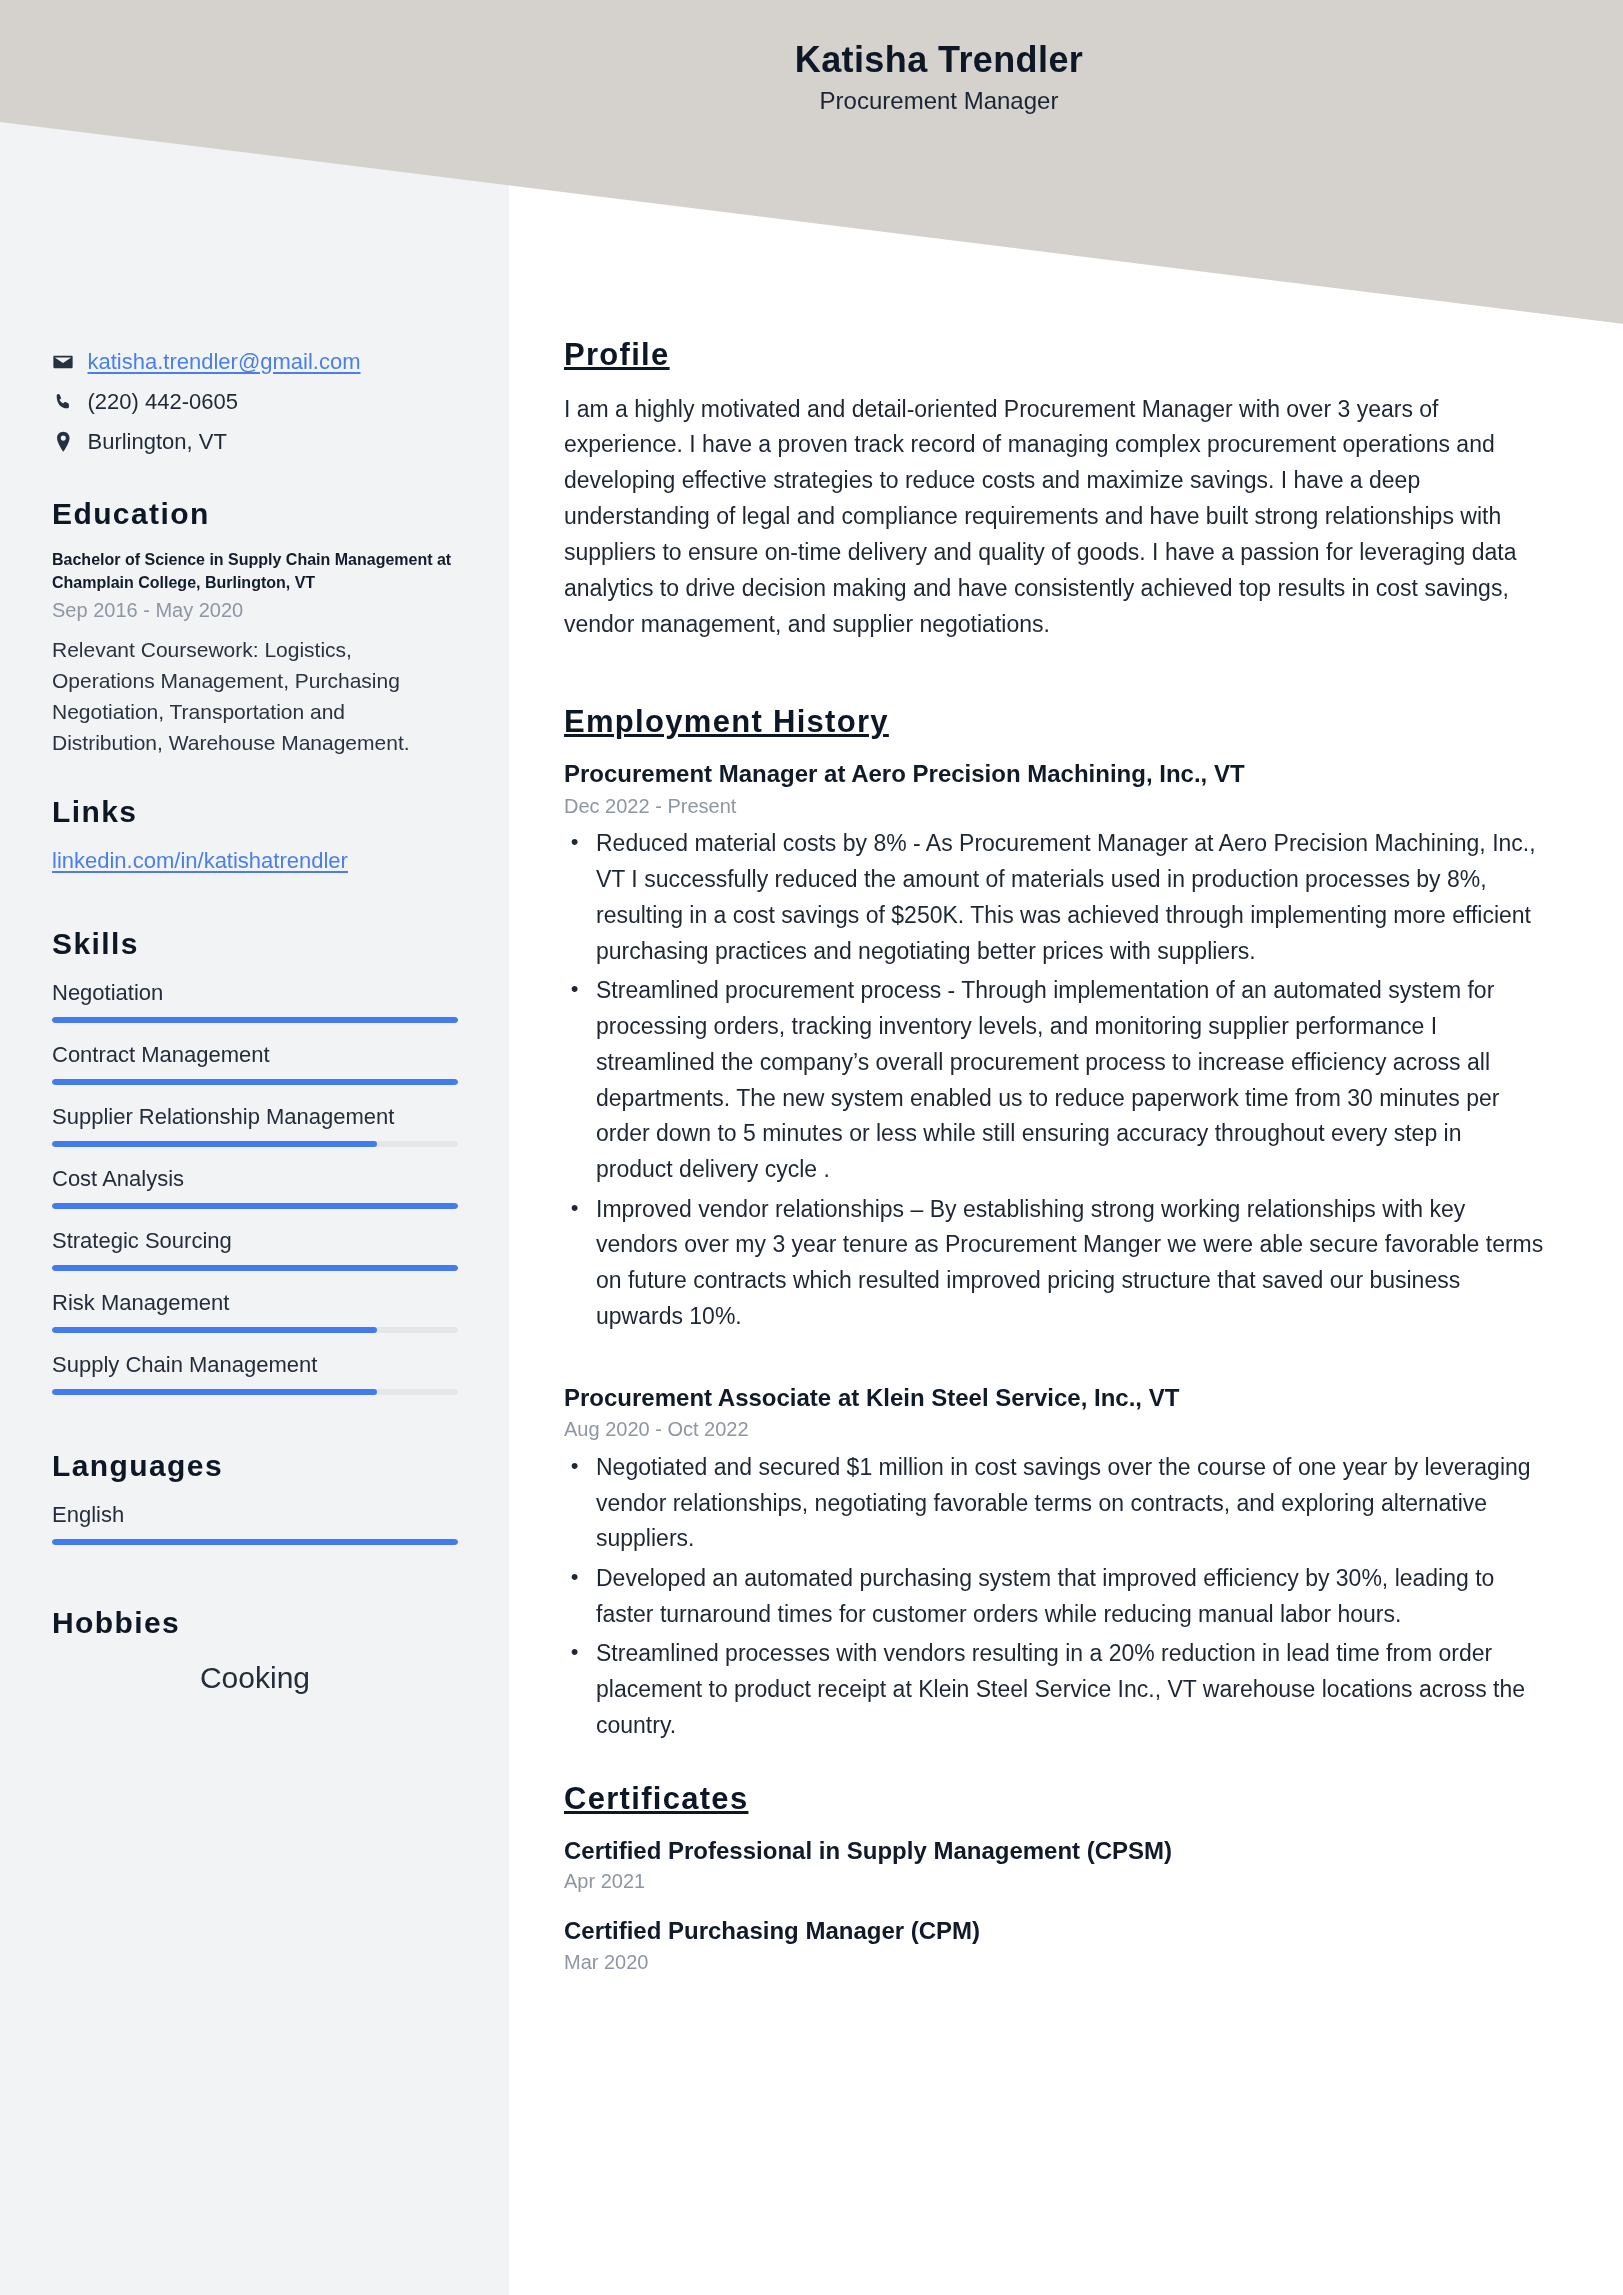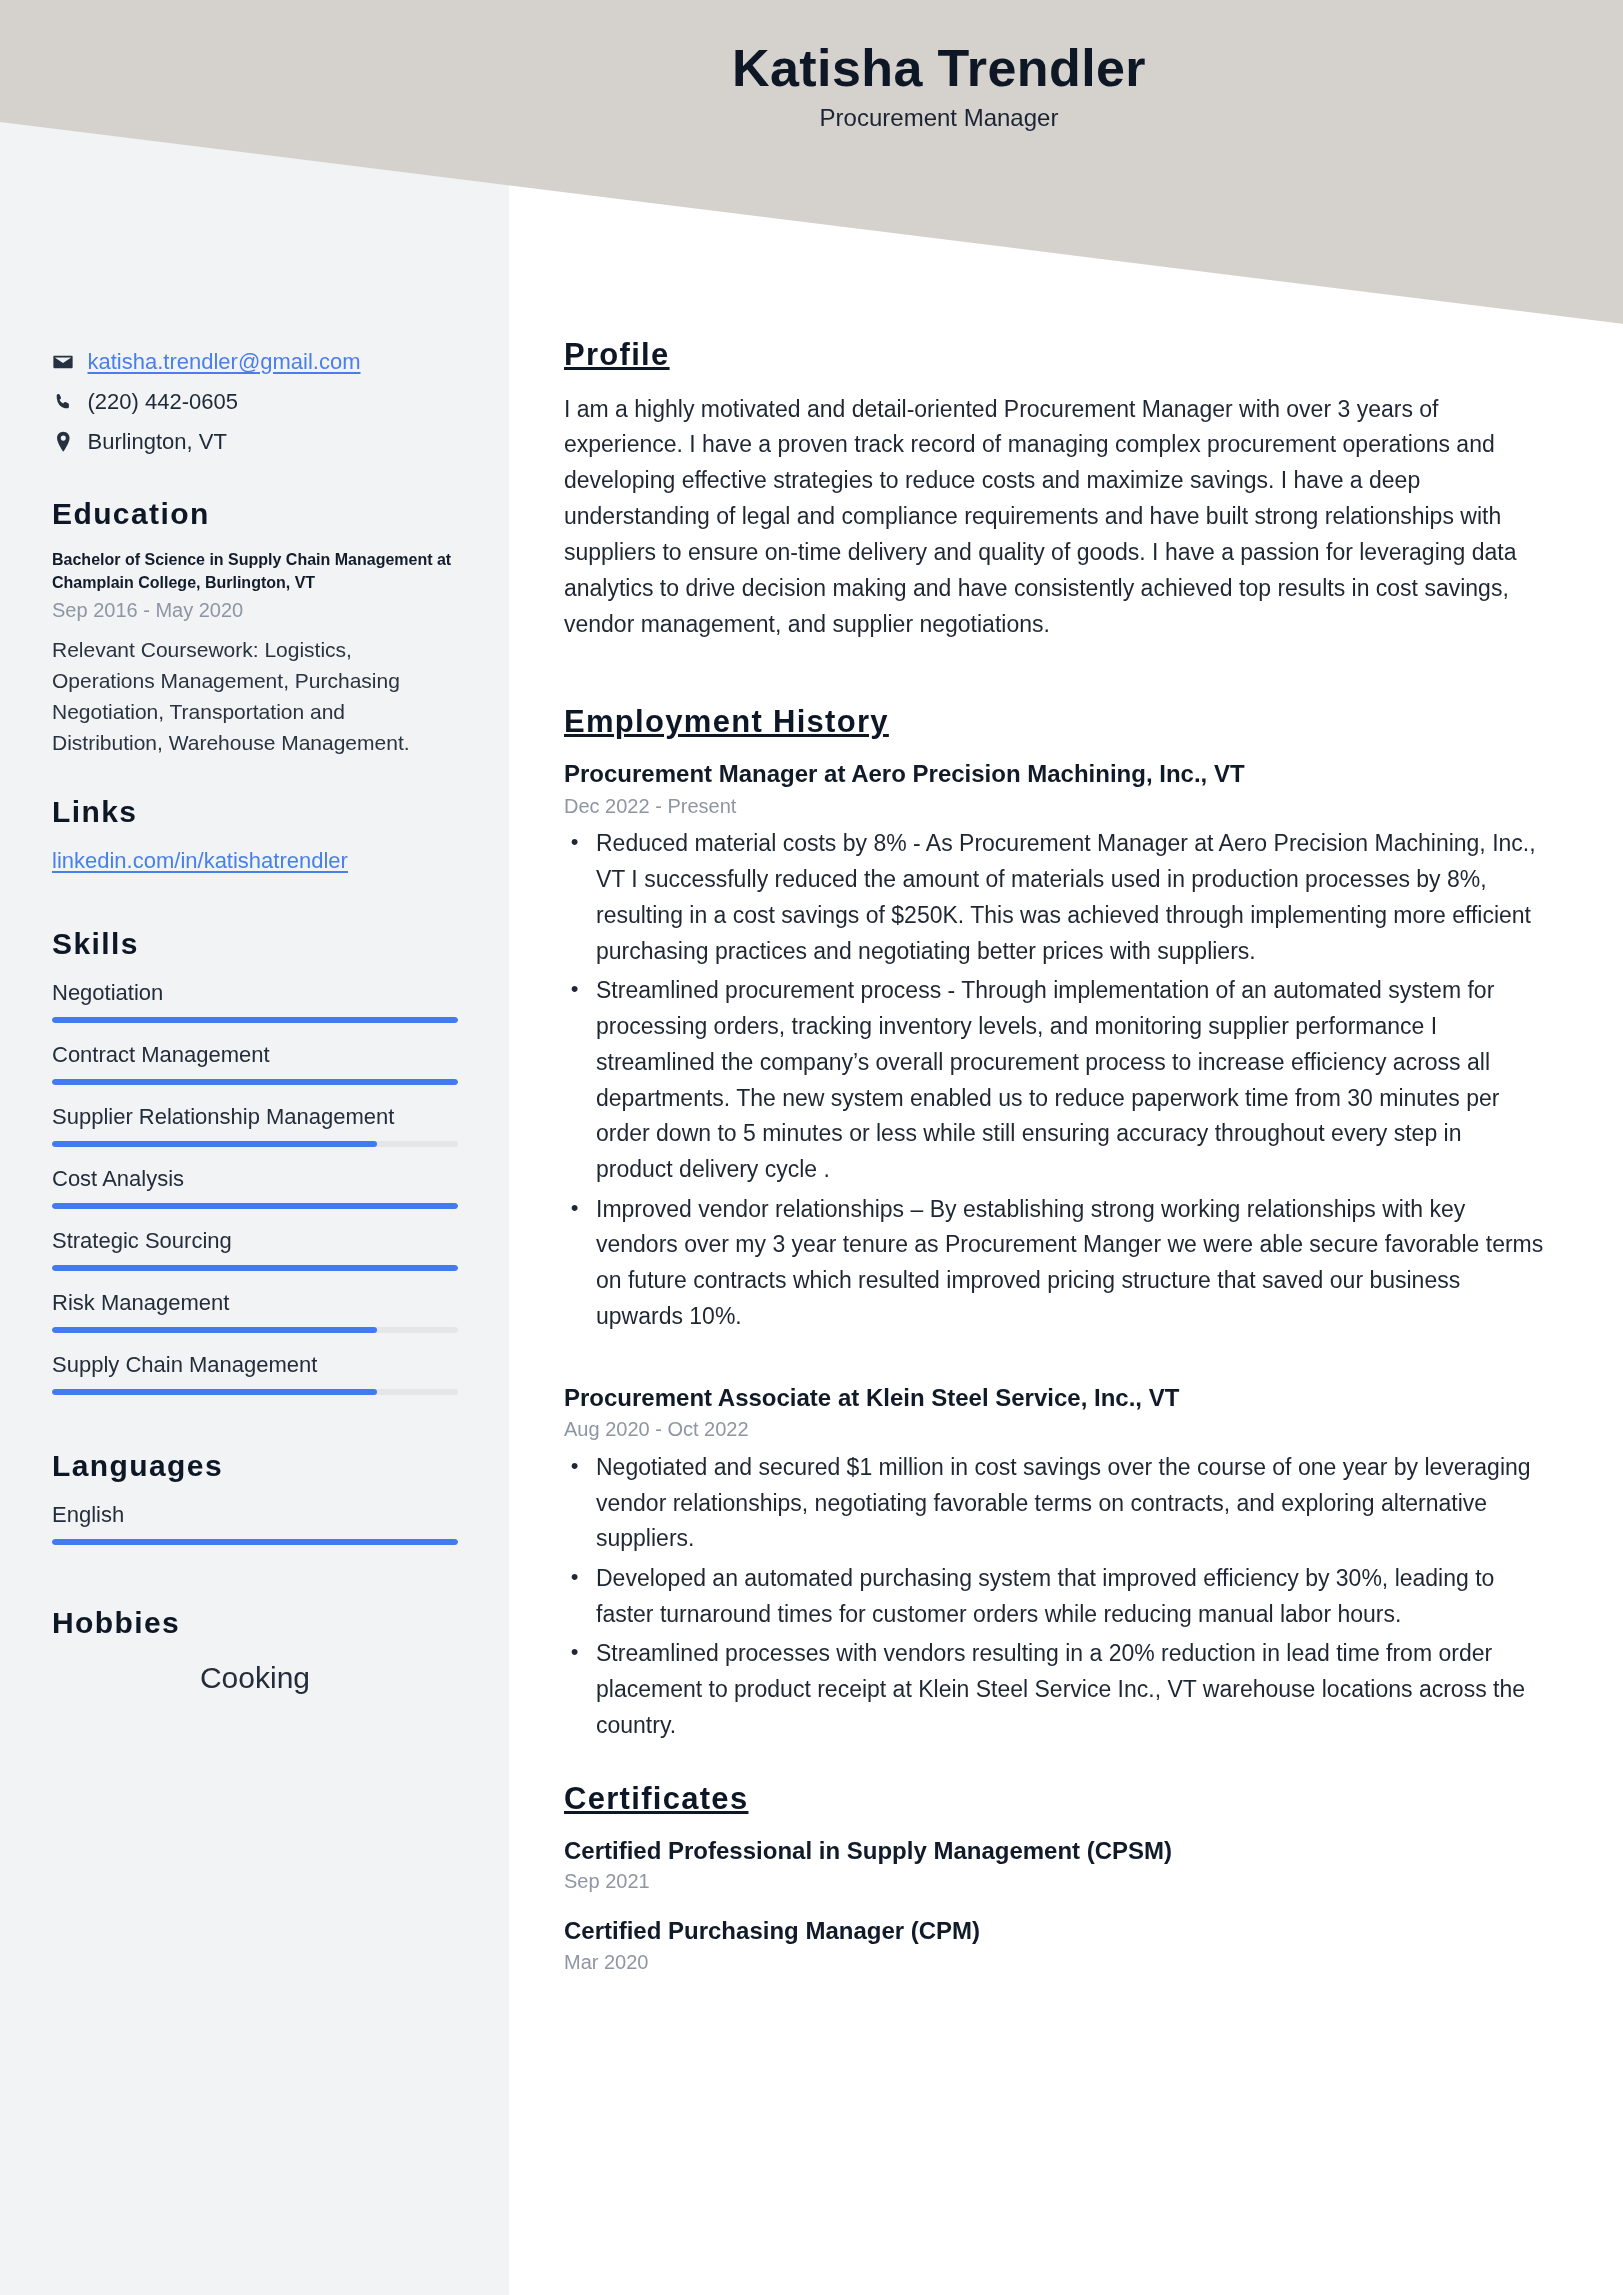--- a/index.html
+++ b/index.html
@@ -42,21 +42,21 @@
   .header-text {
     position:absolute;
     right:0; top:0;
     width:1624px;
     z-index:3;
     text-align:center;
     padding-right:0;
   }
   .name {
     margin-top:41px;
-    font-size:52px;
+    font-size:36px;
     font-weight:700;
     letter-spacing:0.4px;
     color:#0E1726;
     line-height:1.05;
     padding-left:254px;
   }
   .job-title {
     margin-top:8.5px;
     font-size:24px;
     font-weight:400;
@@ -401,21 +401,21 @@
             <li>Developed an automated purchasing system that improved efficiency by 30%, leading to faster turnaround times for customer orders while reducing manual labor hours.</li>
             <li>Streamlined processes with vendors resulting in a 20% reduction in lead time from order placement to product receipt at Klein Steel Service Inc., VT warehouse locations across the country.</li>
           </ul>
         </div>
       </section>
 
       <section class="certs-block">
         <h2 class="main-h">Certificates</h2>
         <div class="cert">
           <div class="cert-title">Certified Professional in Supply Management (CPSM)</div>
-          <div class="cert-date">Sep 2021</div>
+          <div class="cert-date">Apr 2021</div>
         </div>
         <div class="cert">
           <div class="cert-title">Certified Purchasing Manager (CPM)</div>
           <div class="cert-date">Mar 2020</div>
         </div>
       </section>
 
     </main>
   </div>
 </div>

